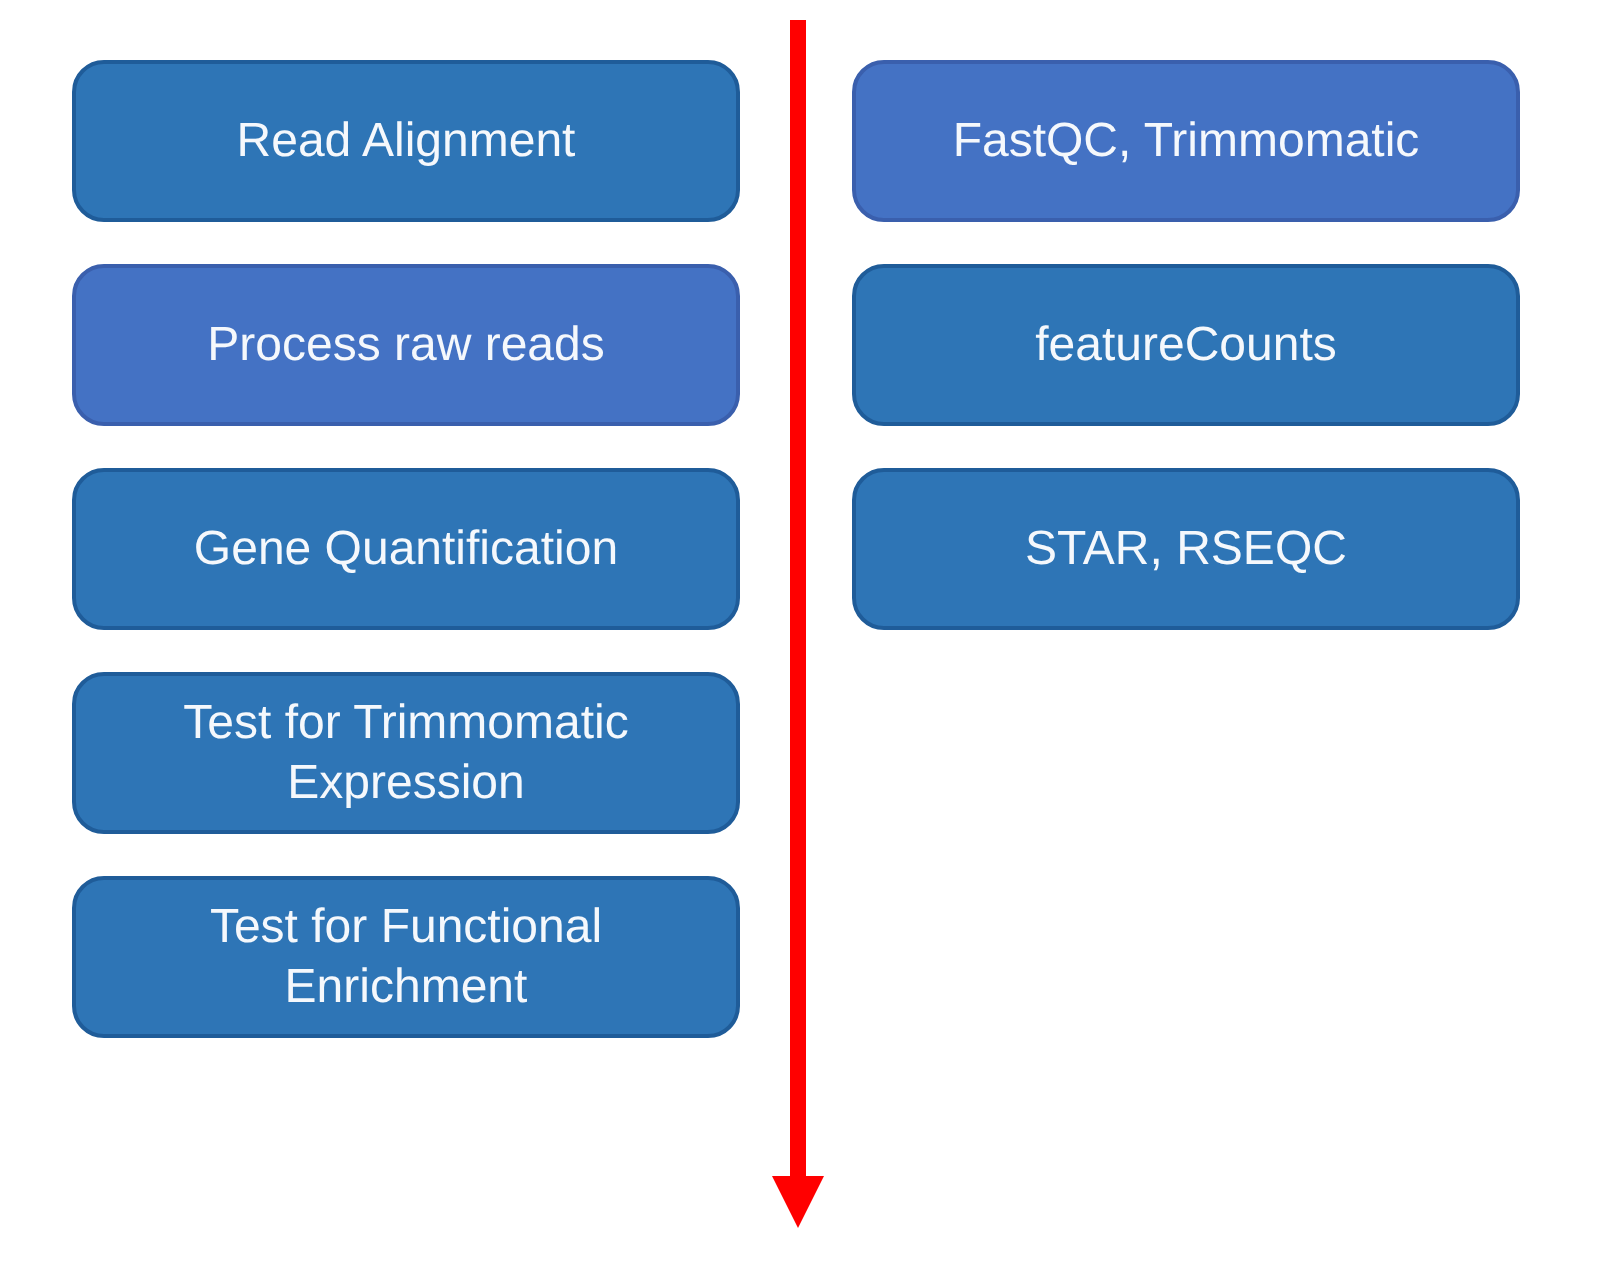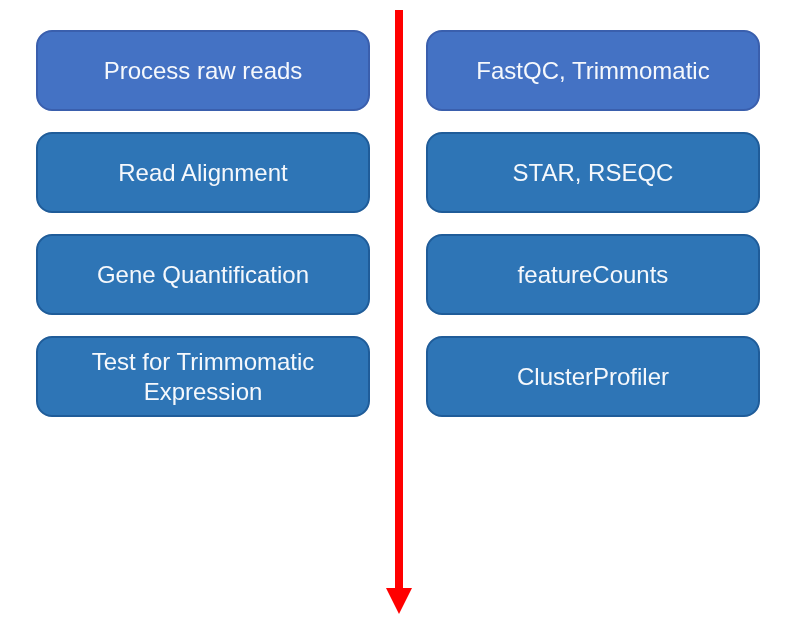--- a/index.html
+++ b/index.html
@@ -46,31 +46,31 @@
   .arrow{
     position:absolute;left:384px;top:10px;
   }
 </style>
 </head>
 <body>
 
 <div class="canvas">
 
   <div class="col col-left">
+    <div class="box">Read Alignment</div>
     <div class="box first">Process raw reads</div>
-    <div class="box">Read Alignment</div>
     <div class="box">Gene Quantification</div>
     <div class="box">Test for Trimmomatic Expression</div>
+    <div class="box">Test for Functional Enrichment</div>
   </div>
 
   <svg class="arrow" width="30" height="606" viewBox="0 0 30 606" aria-hidden="true">
     <rect x="11" y="0" width="8" height="580" fill="var(--arrow)"></rect>
     <polygon points="2,578 28,578 15,604" fill="var(--arrow)"></polygon>
   </svg>
 
   <div class="col col-right">
     <div class="box first">FastQC, Trimmomatic</div>
+    <div class="box">featureCounts</div>
     <div class="box">STAR, RSEQC</div>
-    <div class="box">featureCounts</div>
-    <div class="box">ClusterProfiler</div>
   </div>
 
 </div>
 
 </body></html>

